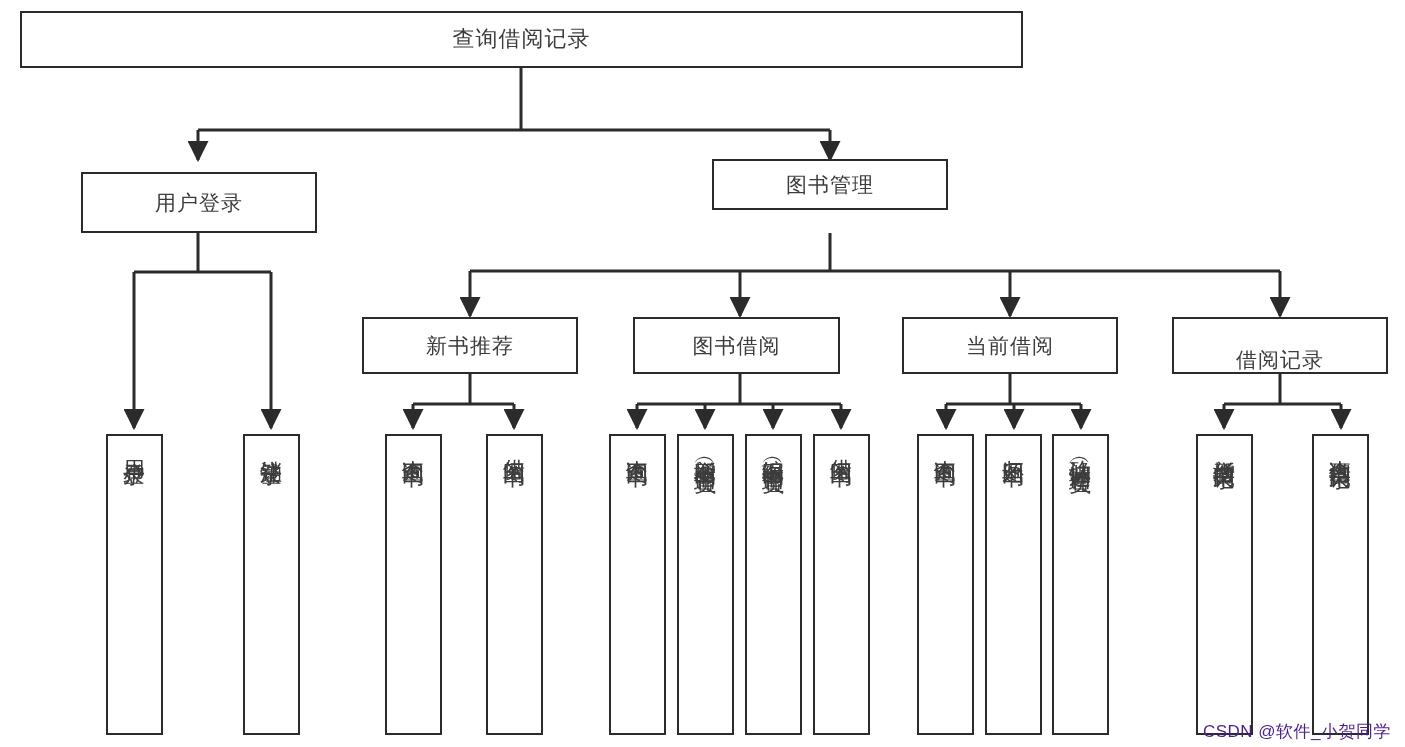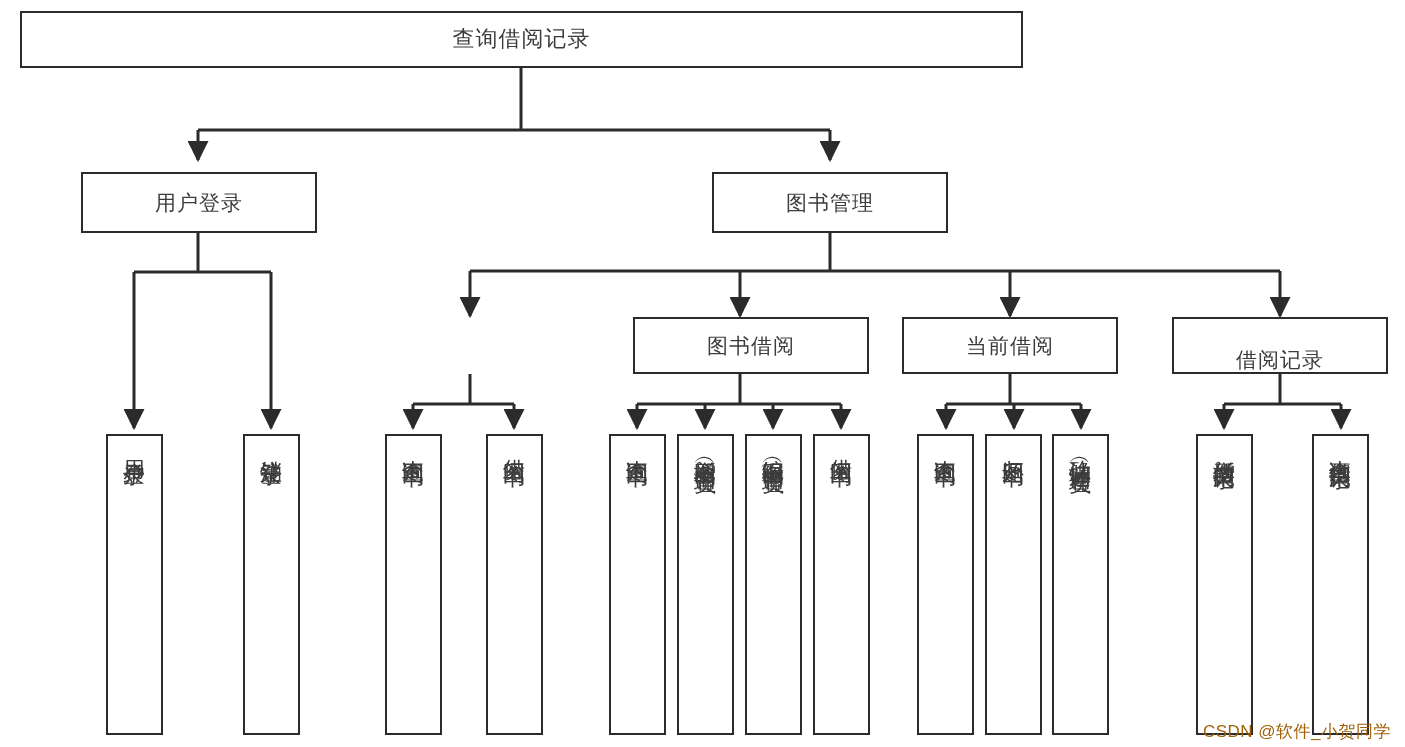--- a/index.html
+++ b/index.html
@@ -62,21 +62,21 @@
     max-height: 290px;
   }
   .node.vertical.tall-text .label {
     max-height: 296px;
   }
   .watermark {
     position: absolute;
     right: 14px;
     bottom: 4px;
     font-size: 17px;
-    color: #a16207;
+    color: #4c1d95;
     letter-spacing: 0.5px;
     white-space: nowrap;
     user-select: none;
   }
 </style>
 </head>
 <body>
 
 <div id="diagram-root">
 
@@ -131,26 +131,29 @@
   </svg>
 
   <div class="node root horizontal" style="left:20px; top:11px; width:1003px; height:57px;">
     <span class="label">查询借阅记录</span>
   </div>
 
   <div class="node horizontal" style="left:81px; top:172px; width:236px; height:61px;">
     <span class="label">用户登录</span>
   </div>
 
-  <div class="node horizontal" style="left:712px; top:172px; width:236px; height:61px;">
+  <div class="node horizontal" style="left:712px; top:159px; width:236px; height:51px;">
     <span class="label">图书管理</span>
   </div>
 
-
-  <div class="node horizontal" style="left:633px; top:317px; width:236px; height:57px;">
+  <div class="node horizontal" style="left:362px; top:317px; width:216px; height:57px;">
+    <span class="label">新书推荐</span>
+  </div>
+
+  <div class="node horizontal" style="left:633px; top:317px; width:207px; height:57px;">
     <span class="label">图书借阅</span>
   </div>
 
   <div class="node horizontal" style="left:902px; top:317px; width:216px; height:57px;">
     <span class="label">当前借阅</span>
   </div>
 
   <div class="node horizontal" style="left:1172px; top:317px; width:216px; height:57px;align-items:flex-end;">
     <span class="label">借阅记录</span>
   </div>

